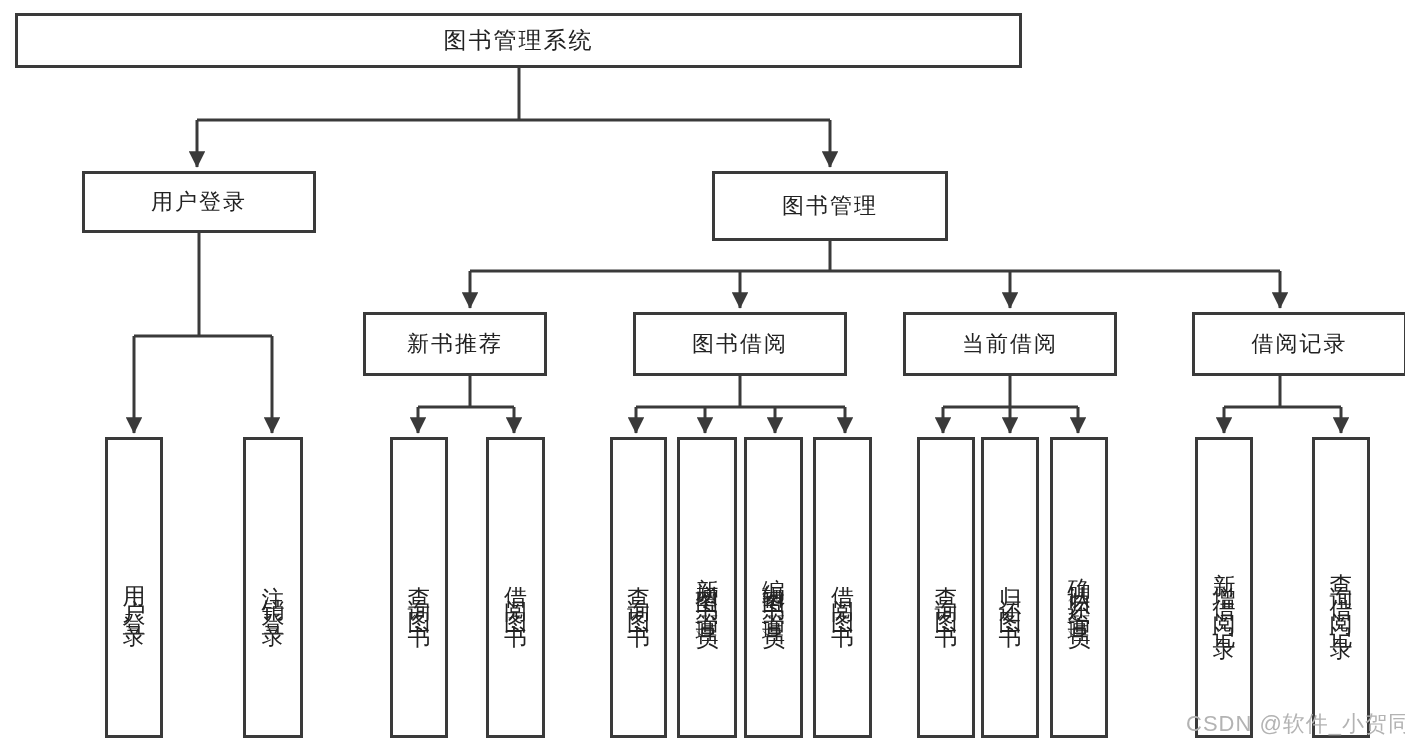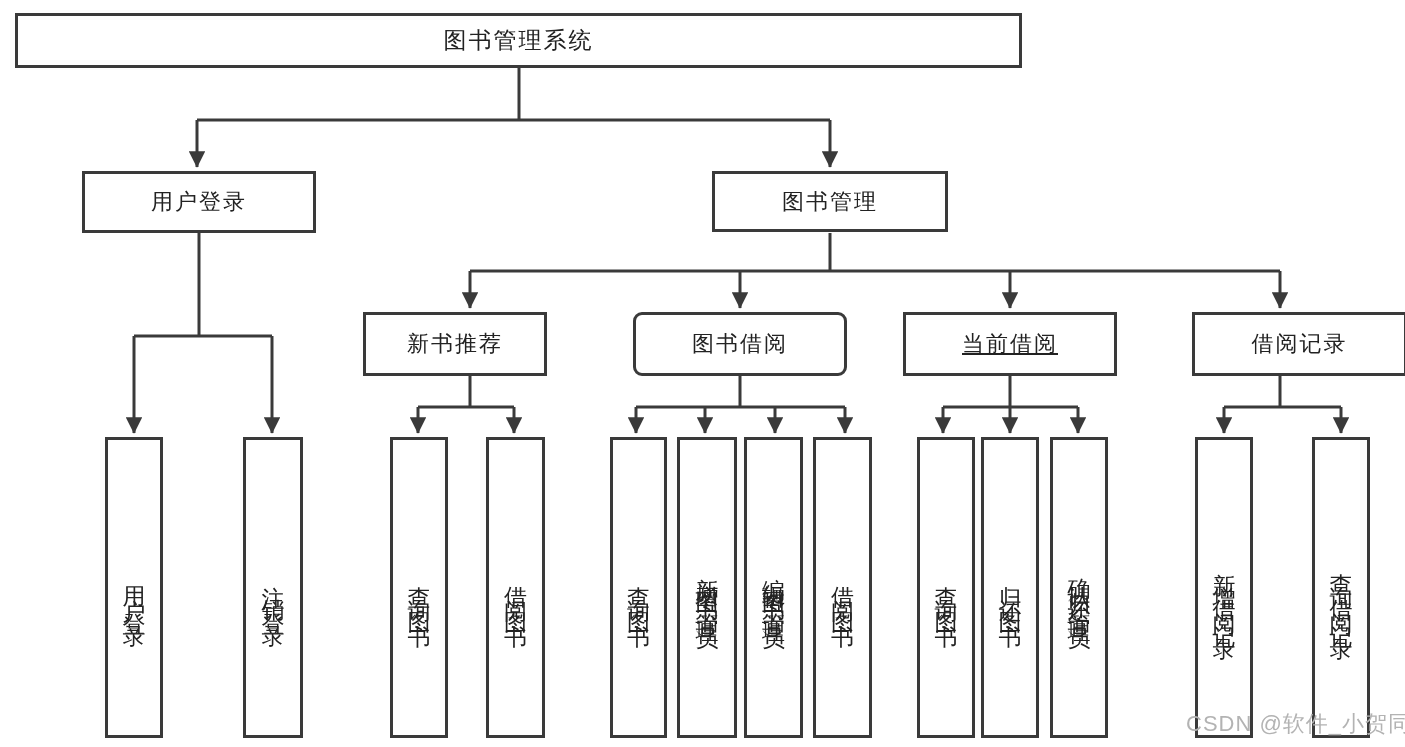--- a/index.html
+++ b/index.html
@@ -103,25 +103,25 @@
       <path d="M1010,407 V433" marker-end="url(#arr)"></path>
       <path d="M1078,407 V433" marker-end="url(#arr)"></path>
       <path d="M1224,407 V433" marker-end="url(#arr)"></path>
       <path d="M1341,407 V433" marker-end="url(#arr)"></path>
     </g>
   </svg>
 
   <div class="node title" style="left:15px; top:13px; width:1007px; height:55px;text-align:right;">图书管理系统</div>
 
   <div class="node" style="left:82px; top:171px; width:234px; height:62px;">用户登录</div>
-  <div class="node" style="left:712px; top:171px; width:236px; height:61px;">图书管理</div>
+  <div class="node" style="left:712px; top:171px; width:236px; height:70px;">图书管理</div>
 
   <div class="node" style="left:363px; top:312px; width:184px; height:64px;">新书推荐</div>
-  <div class="node" style="left:633px; top:312px; width:214px; height:64px;border-radius:9px;">图书借阅</div>
-  <div class="node" style="left:903px; top:312px; width:214px; height:64px;text-decoration:underline;">当前借阅</div>
+  <div class="node" style="left:633px; top:312px; width:214px; height:64px;">图书借阅</div>
+  <div class="node" style="left:903px; top:312px; width:214px; height:64px;">当前借阅</div>
   <div class="node" style="left:1172px; top:312px; width:215px; height:64px;margin-left:20px;">借阅记录</div>
 
   <div class="vnode" style="left:105px; width:58px;">
     <span class="vlabel">用户登录</span>
   </div>
   <div class="vnode" style="left:243px; width:60px;">
     <span class="vlabel">注销登录</span>
   </div>
 
   <div class="vnode" style="left:390px; width:58px;">

